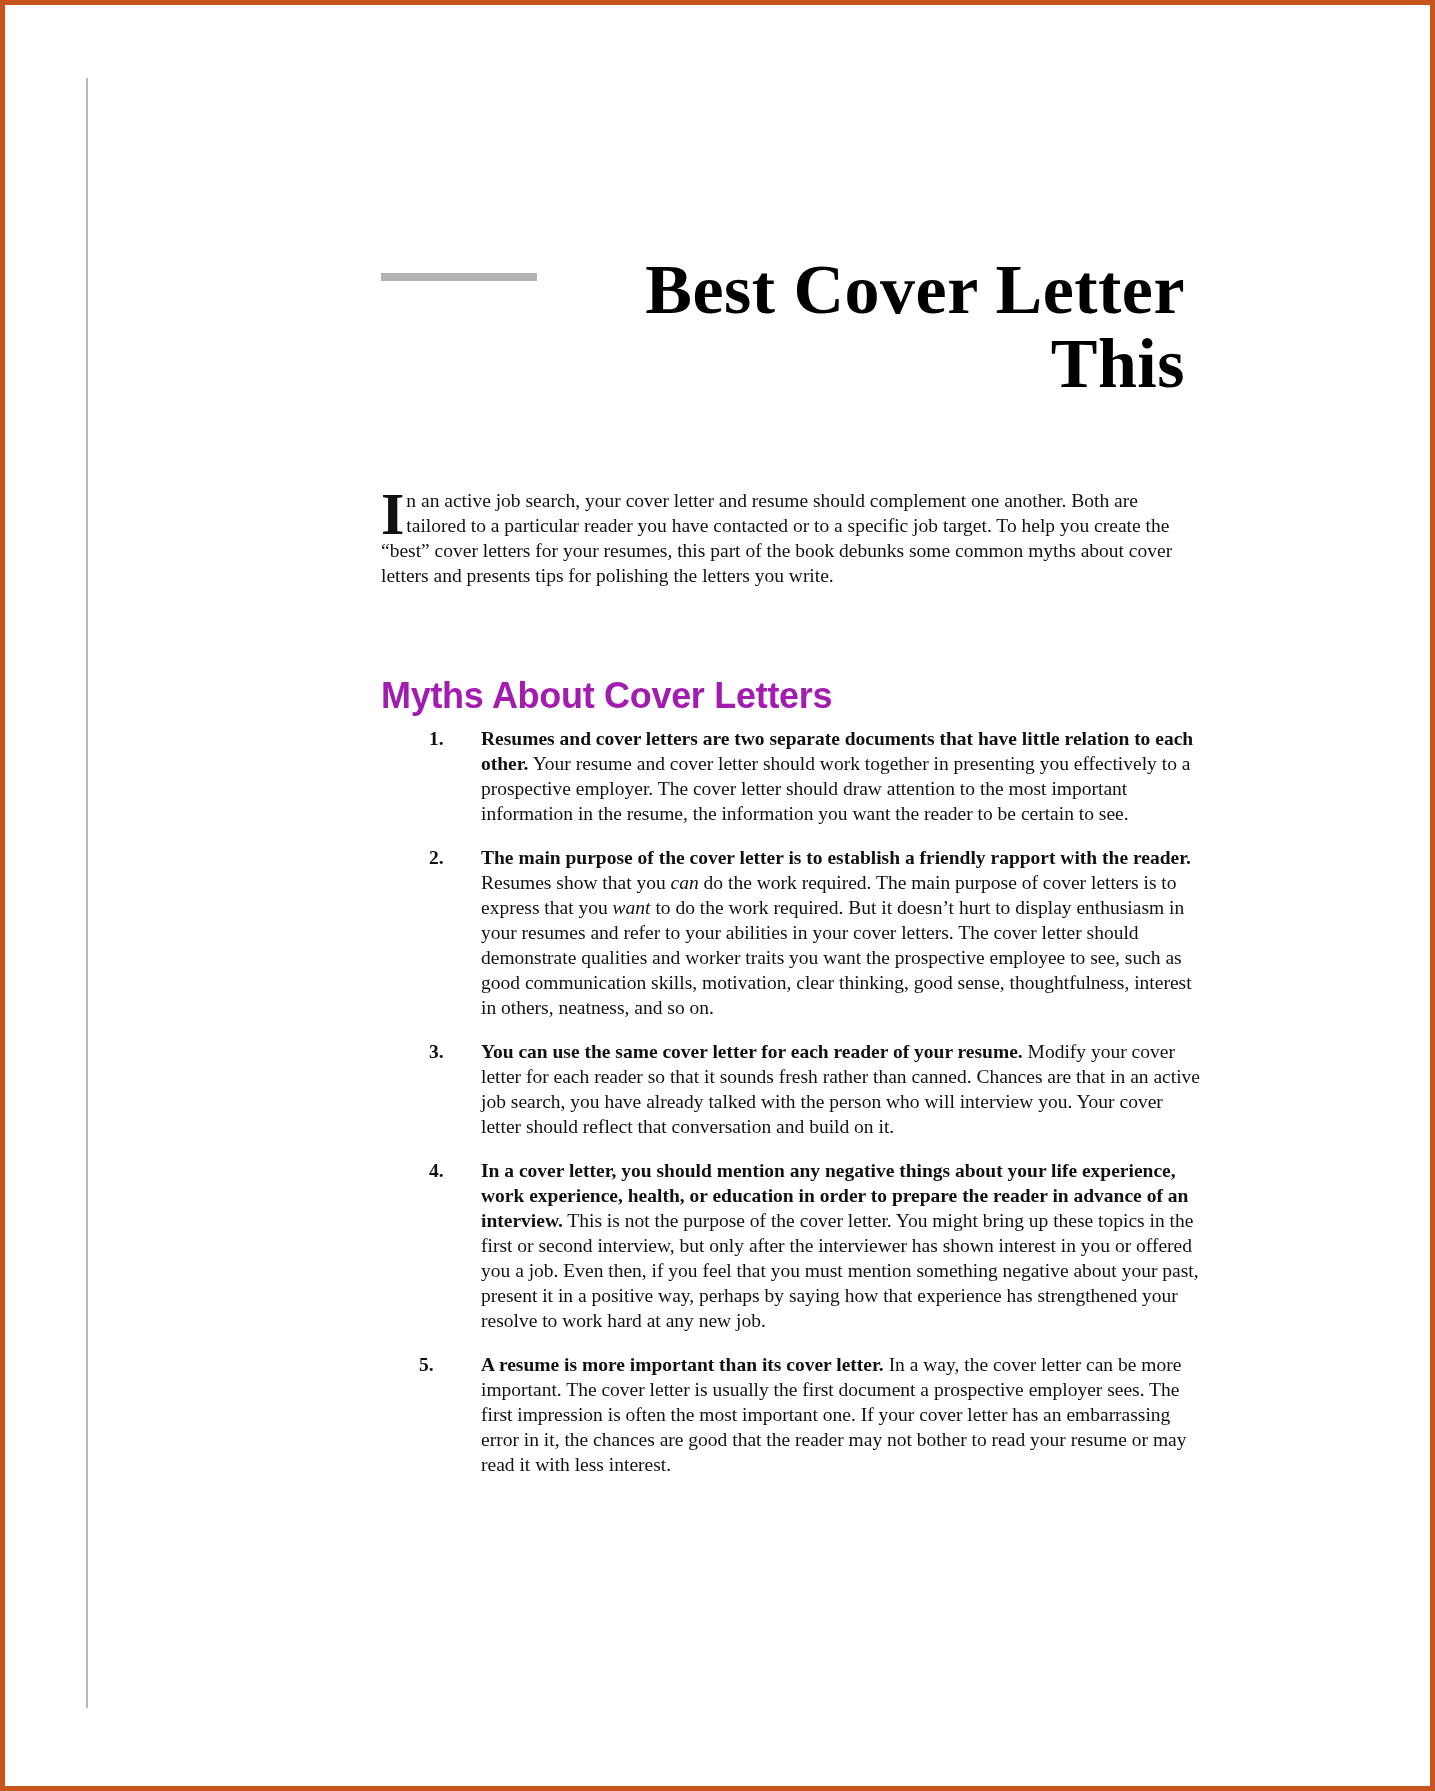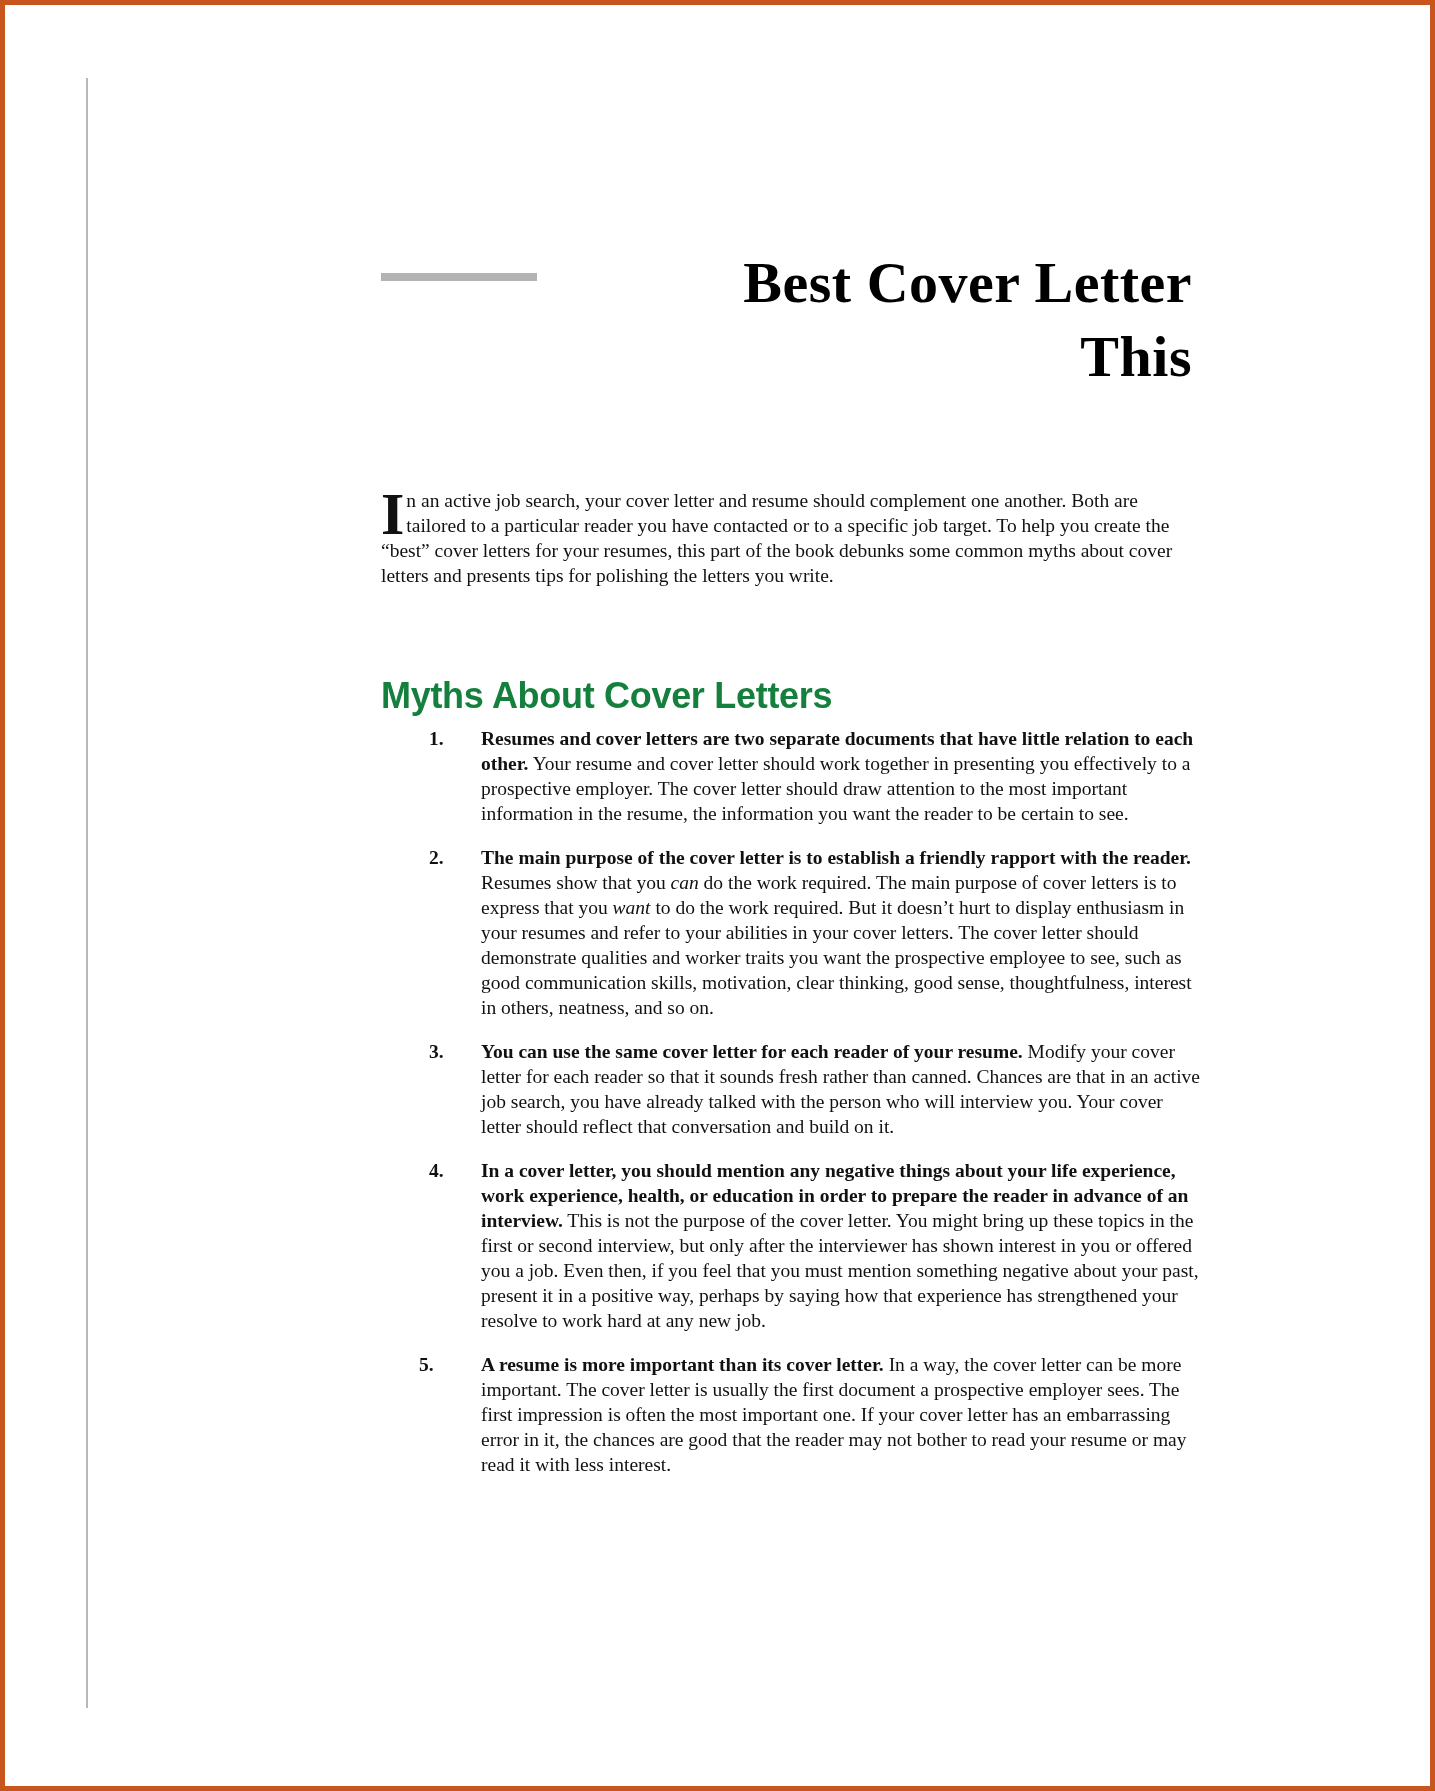--- a/index.html
+++ b/index.html
@@ -15,37 +15,37 @@
   }
   .margin-rule {
     position: absolute; left: 86px; top: 78px; width: 2px; height: 1630px;
     background: #b8b8b8;
   }
   .title-bar {
     position: absolute; left: 381px; top: 273px; width: 156px; height: 8px;
     background: #b3b3b3;
   }
   .title {
-    position: absolute; right: 235px; top: 238px; margin: 8px;
+    position: absolute; right: 235px; top: 238px; margin: 15px;
     text-align: right; font-family: "Liberation Serif", "DejaVu Serif", serif;
-    font-weight: bold; font-size: 58px; line-height: 74px; letter-spacing: 0.5px;
+    font-weight: bold; font-size: 70px; line-height: 74px; letter-spacing: 0.5px;
     color: #000;
   }
   .intro {
     position: absolute; left: 381px; top: 488px; width: 820px; margin: 0;
     font-size: 19.5px; line-height: 25px;
   }
   .dropcap {
     float: left; font-weight: bold; font-size: 60px; line-height: 48px;
     margin: 2px 2px 0 0; font-family: "Liberation Serif", "DejaVu Serif", serif;
   }
   .section-heading {
     position: absolute; left: 381px; top: 672px; margin: 0;
     font-family: "Liberation Sans", "DejaVu Sans", sans-serif;
-    font-weight: bold; font-size: 36px; line-height: 48px; color: #15803d;
+    font-weight: bold; font-size: 36px; line-height: 48px; color: #a21caf;
     letter-spacing: -0.3px;
   }
   .myths {
     position: absolute; left: 381px; top: 726px; width: 820px;
     list-style: none; margin: 0; padding: 0;
   }
   .myth {
     position: relative; padding-left: 100px; font-size: 19.5px; line-height: 25px;
     margin-bottom: 19px;
   }

